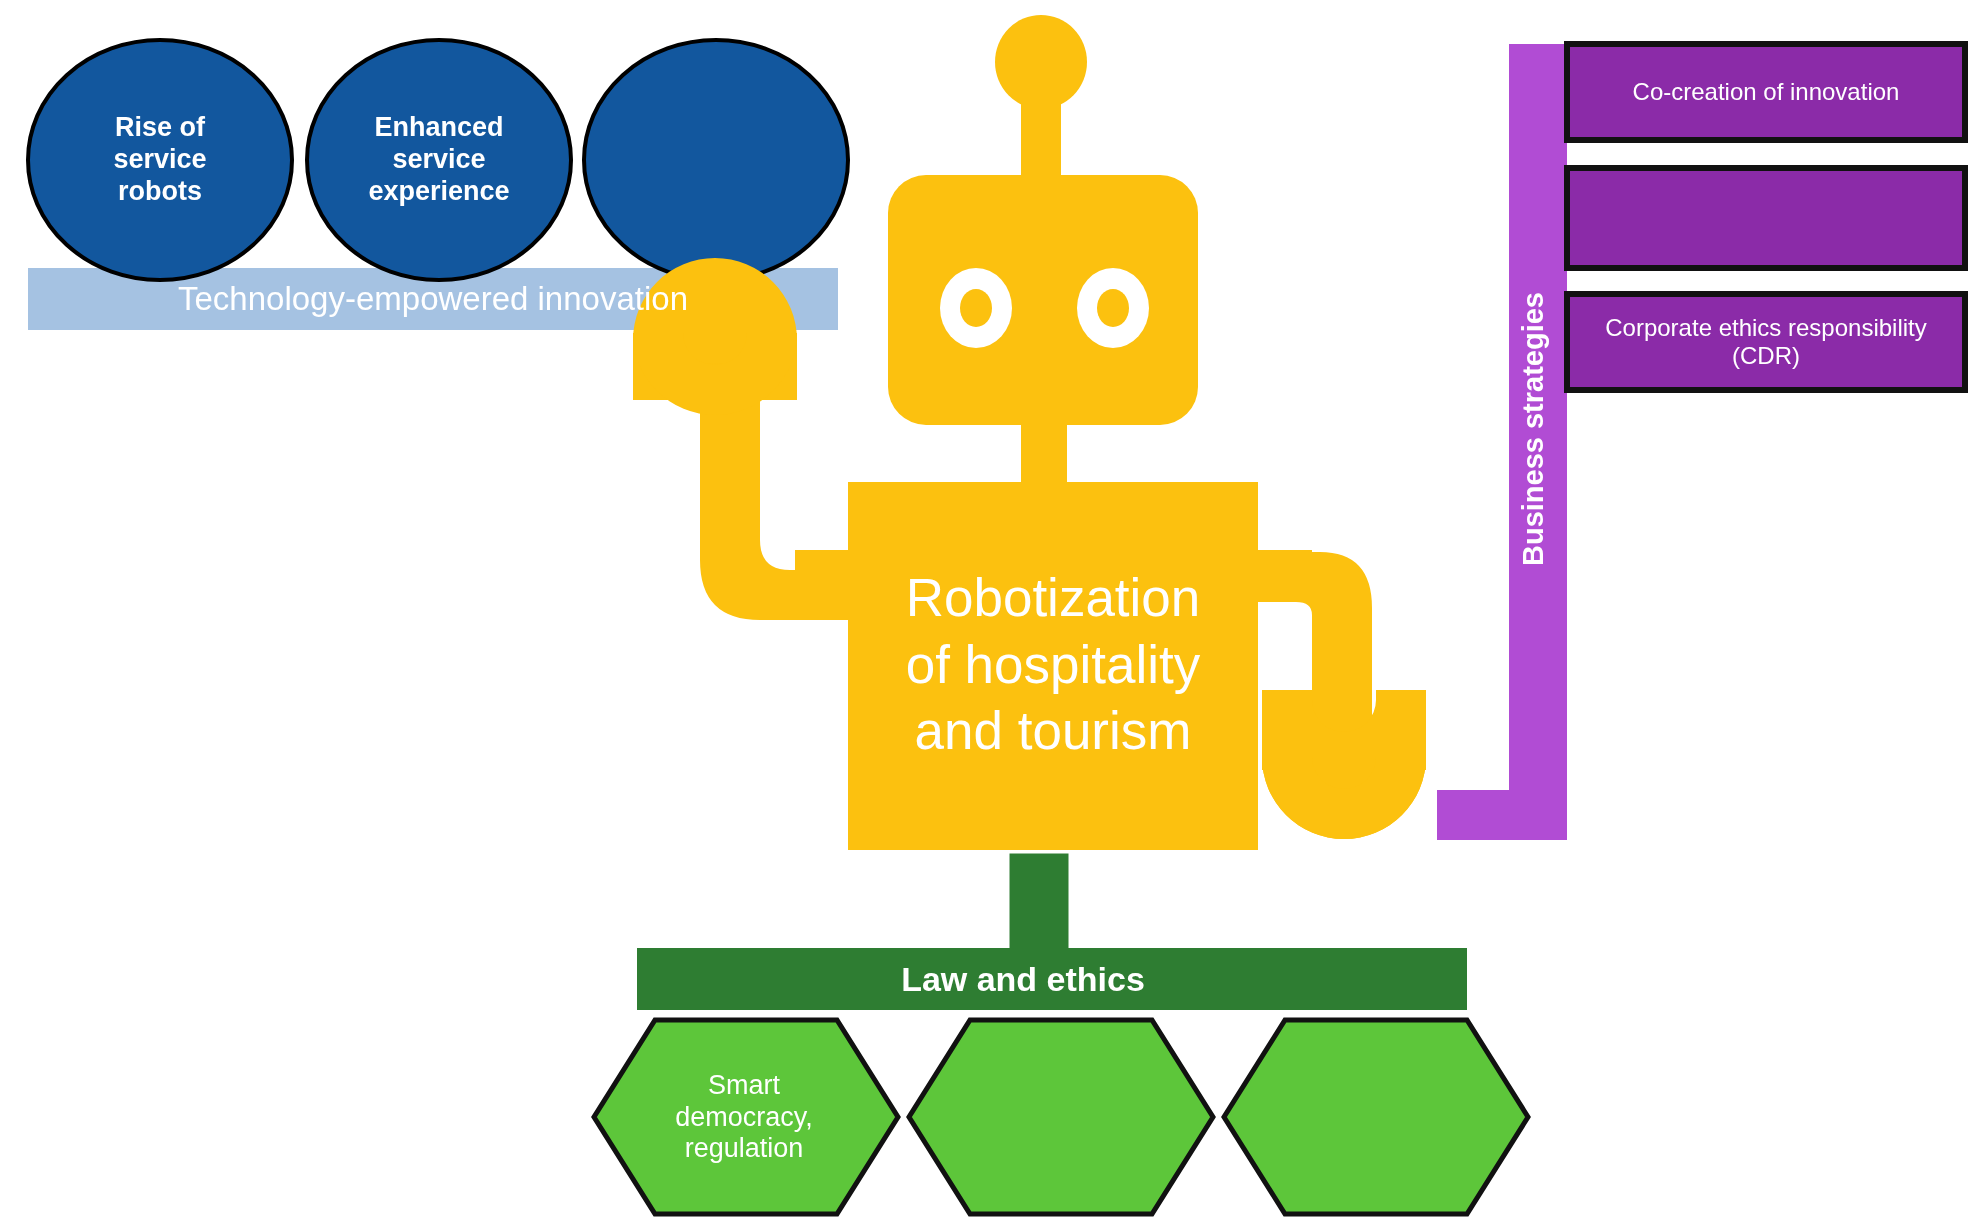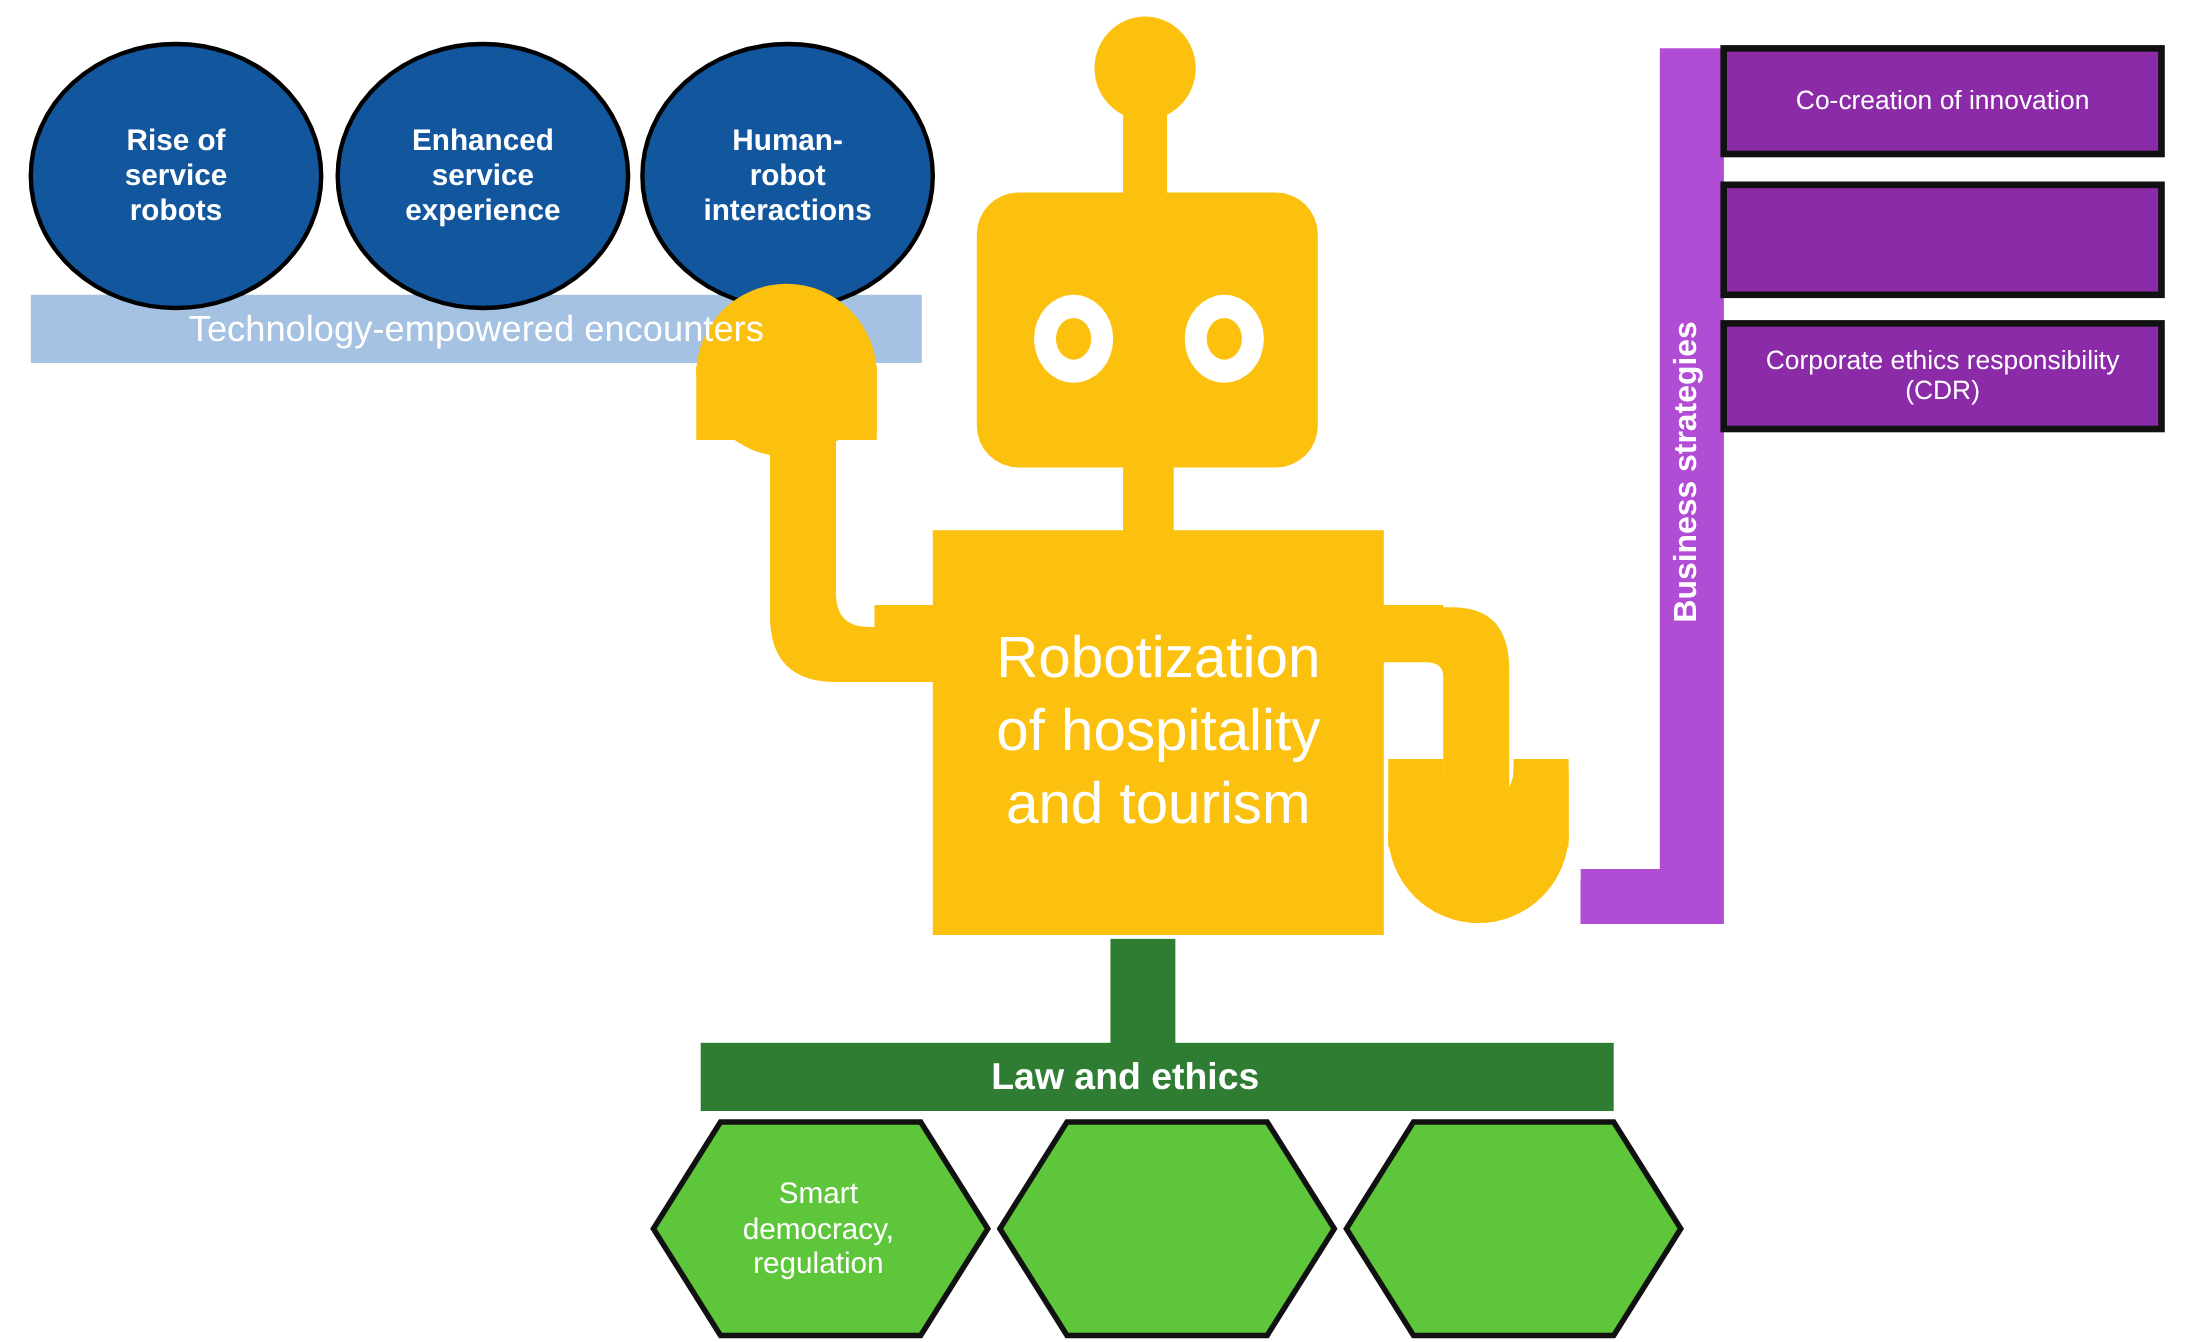--- a/index.html
+++ b/index.html
@@ -136,25 +136,22 @@
     <rect x="1567" y="168" width="398" height="100" fill="#8B2BA8" stroke="#111111" stroke-width="6"></rect>
     <rect x="1567" y="294" width="398" height="96" fill="#8B2BA8" stroke="#111111" stroke-width="6"></rect>
   </svg>
 
   <div class="lbl ellipse-label" style="left:28px; top:90px; width:264px; height:140px;">Rise of
 service
 robots</div>
   <div class="lbl ellipse-label" style="left:307px; top:90px; width:264px; height:140px;">Enhanced
 service
 experience</div>
-  <div class="lbl ellipse-label" style="left:584px; top:90px; width:264px; height:140px;">Human-
-robot
-interactions</div>
 
-  <div class="lbl banner-label" style="left:28px; top:268px; width:810px; height:62px;">Technology-empowered encounters</div>
+  <div class="lbl banner-label" style="left:28px; top:268px; width:810px; height:62px;">Technology-empowered innovation</div>
 
   <div class="lbl torso-label" style="left:848px; top:500px; width:410px; height:330px;">Robotization
 of hospitality
 and tourism</div>
 
   <div class="lbl vbar-label" style="left:1333px; top:400px; width:400px; height:58px;">Business strategies</div>
 
   <div class="lbl purple-label" style="left:1575px; top:46px; width:382px; height:92px;">Co-creation of innovation</div>
   <div class="lbl purple-label" style="left:1575px; top:296px; width:382px; height:92px;">Corporate ethics responsibility
 (CDR)</div>

